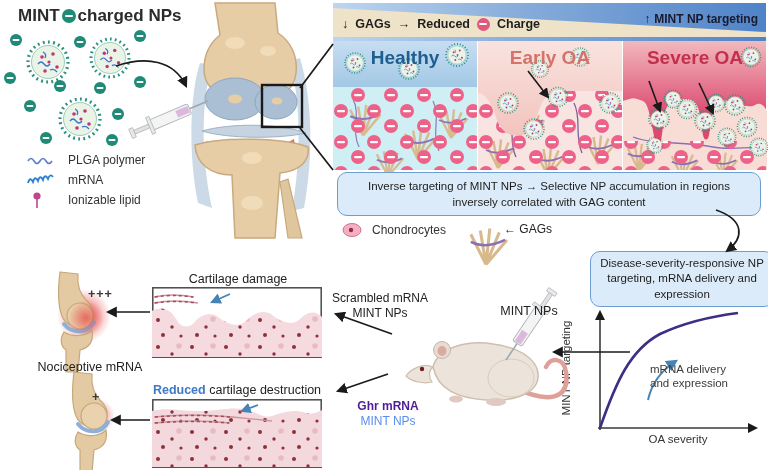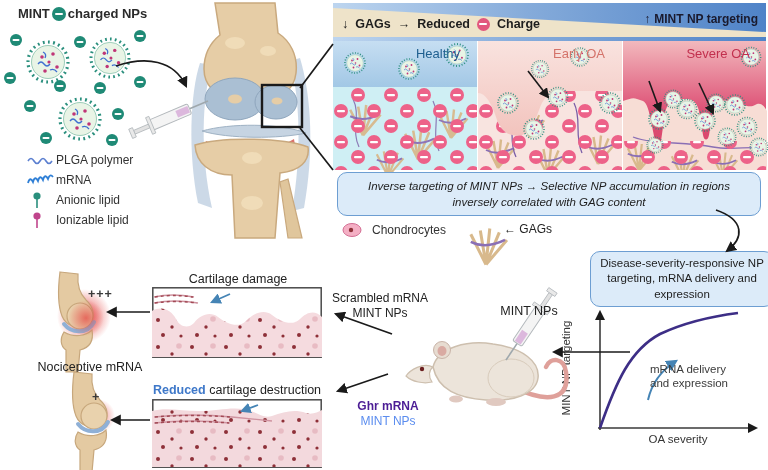--- a/index.html
+++ b/index.html
@@ -4,42 +4,42 @@
 <style>
   html,body{margin:0;padding:0;background:#fff;}
   .figure{position:relative;width:768px;height:470px;background:#fff;overflow:hidden;
           font-family:"Liberation Sans",sans-serif;color:#222;}
   .lbl{position:absolute;font-size:12px;line-height:1.25;color:#222;}
   .center{text-align:center;}
   .defs-svg{position:absolute;width:0;height:0;}
   svg{position:absolute;overflow:visible;}
   
   .np-header{position:absolute;left:18px;top:6px;display:flex;align-items:center;gap:2px;
-             font-size:13px;font-weight:700;color:#2b2b2b;}
+             font-size:17px;font-weight:700;color:#2b2b2b;}
   .minus-chip{display:inline-block;width:14px;height:14px;border-radius:50%;background:#1f8a76;position:relative;}
   .minus-chip::after{content:"";position:absolute;left:3px;top:6px;width:8px;height:2px;background:#fff;border-radius:1px;}
   .minus-chip.pink{background:#e2577e;}
   
   .np-legend{position:absolute;left:26px;top:150px;}
-  .np-legend .row{display:flex;align-items:center;gap:0;height:20px;}
+  .np-legend .row{display:flex;align-items:center;gap:12px;height:20px;}
   .np-legend .ic{width:30px;height:18px;position:relative;flex:0 0 30px;}
   .np-legend .txt{font-size:12px;color:#333;}
   
   .banner{position:absolute;left:333px;top:3px;width:433px;height:38px;
           background:linear-gradient(90deg,#bdd5ef 0%,#85abda 45%,#4f83c8 100%);}
   .banner-left{position:absolute;left:9px;top:14px;display:flex;align-items:center;gap:7px;
                font-size:12.5px;font-weight:600;color:#1d1d1d;z-index:2;}
   .banner-left .minus-chip.pink{width:13px;height:13px;}
   .banner-left .minus-chip.pink::after{left:2.5px;top:5.5px;width:8px;}
   .banner-right{position:absolute;right:8px;top:9px;display:flex;align-items:center;gap:4px;
                 font-size:12px;font-weight:600;color:#1a1a2e;z-index:2;}
-  .stage-label{position:absolute;top:46px;width:110px;text-align:right;font-size:13px;font-weight:400;}
+  .stage-label{position:absolute;top:46px;width:110px;text-align:center;font-size:19px;font-weight:700;}
   .info-box{position:absolute;left:337px;top:172px;width:424px;height:44px;background:#dcebf9;
             border:1.5px solid #6d9ed2;border-radius:10px;display:flex;align-items:center;justify-content:center;
-            font-size:11.5px;line-height:1.4;text-align:center;color:#1d1d1d;padding:2px 18px;box-sizing:border-box;font-style:italic;}
+            font-size:11.5px;line-height:1.4;text-align:center;color:#1d1d1d;padding:2px 18px;box-sizing:border-box;}
   .outcome-box{position:absolute;left:590px;top:251px;width:184px;height:56px;background:#dcebf9;
             border:1.5px solid #6d9ed2;border-radius:10px;display:flex;align-items:center;justify-content:center;
             font-size:11.5px;line-height:1.35;text-align:center;color:#1d1d1d;padding:2px 7px;box-sizing:border-box;}
   .ylabel{position:absolute;left:560px;top:434px;width:132px;font-size:11.5px;color:#333;text-align:center;
           transform:rotate(-90deg);transform-origin:left top;}
   .legend-row-label{font-size:12px;color:#333;}
   .pain{font-weight:700;color:#3a3a3a;letter-spacing:1px;font-size:12.5px;}
   .blue-word{color:#3e78c9;font-weight:600;}
   .ghr1{font-weight:700;color:#4c1d95;}
   .ghr2{color:#5b8def;}
@@ -170,29 +170,20 @@
       <span class="ic">
         <svg width="30" height="18">
             <path d="M2,12 q2,-7 5,-1 q2,-7 5,-1 q2,-7 5,-1 q2,-7 5,-1 q2,-6 5,-2" fill="none" stroke="#2f7fd6" stroke-width="1.8"></path>
           </svg>
       </span>
       <span class="txt">mRNA</span>
     </div>
     <div class="row">
       <span class="ic">
         <svg width="30" height="18">
-            <circle cx="11" cy="5" r="3.6" fill="#2a8f7d"></circle>
-            <line x1="11" y1="8" x2="11" y2="17" stroke="#2a8f7d" stroke-width="1.6"></line>
-          </svg>
-      </span>
-      <span class="txt">Anionic lipid</span>
-    </div>
-    <div class="row">
-      <span class="ic">
-        <svg width="30" height="18">
             <circle cx="11" cy="5" r="3.6" fill="#c0458c"></circle>
             <line x1="11" y1="8" x2="11" y2="17" stroke="#c0458c" stroke-width="1.6"></line>
           </svg>
       </span>
       <span class="txt">Ionizable lipid</span>
     </div>
   </div>
 
   <svg style="left:140px;top:3px;" width="200" height="235">
     <path d="M60,60 C50,90 48,150 58,200 L72,205 C60,150 62,95 72,62 Z" fill="#c3d2e3" opacity="0.85"></path>

